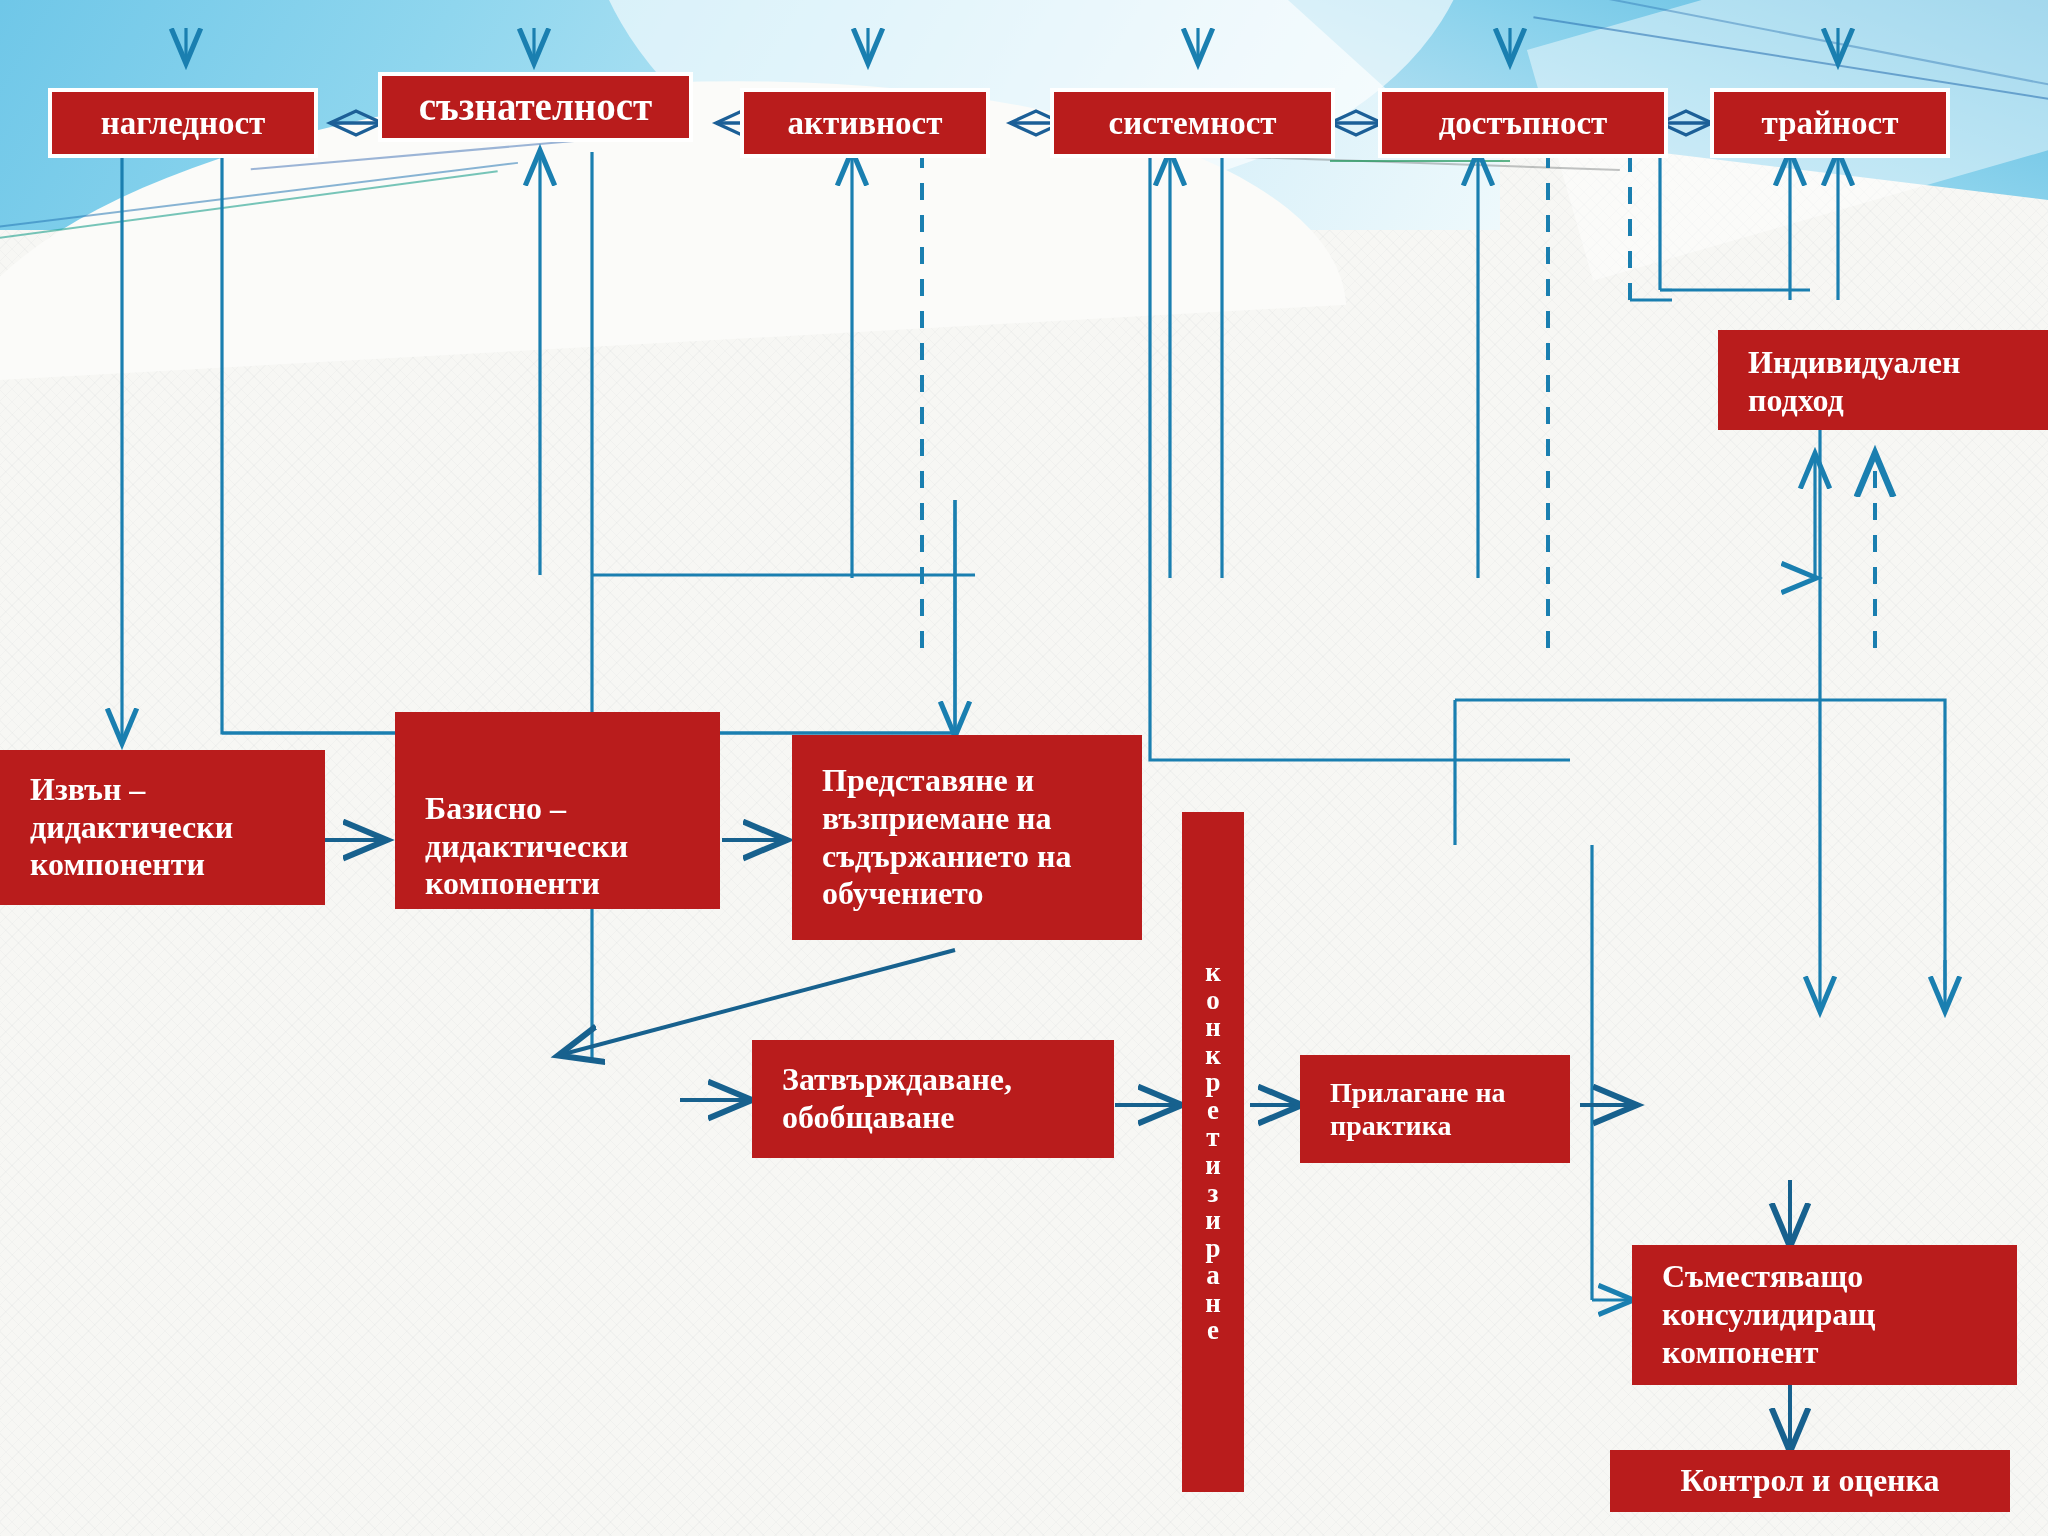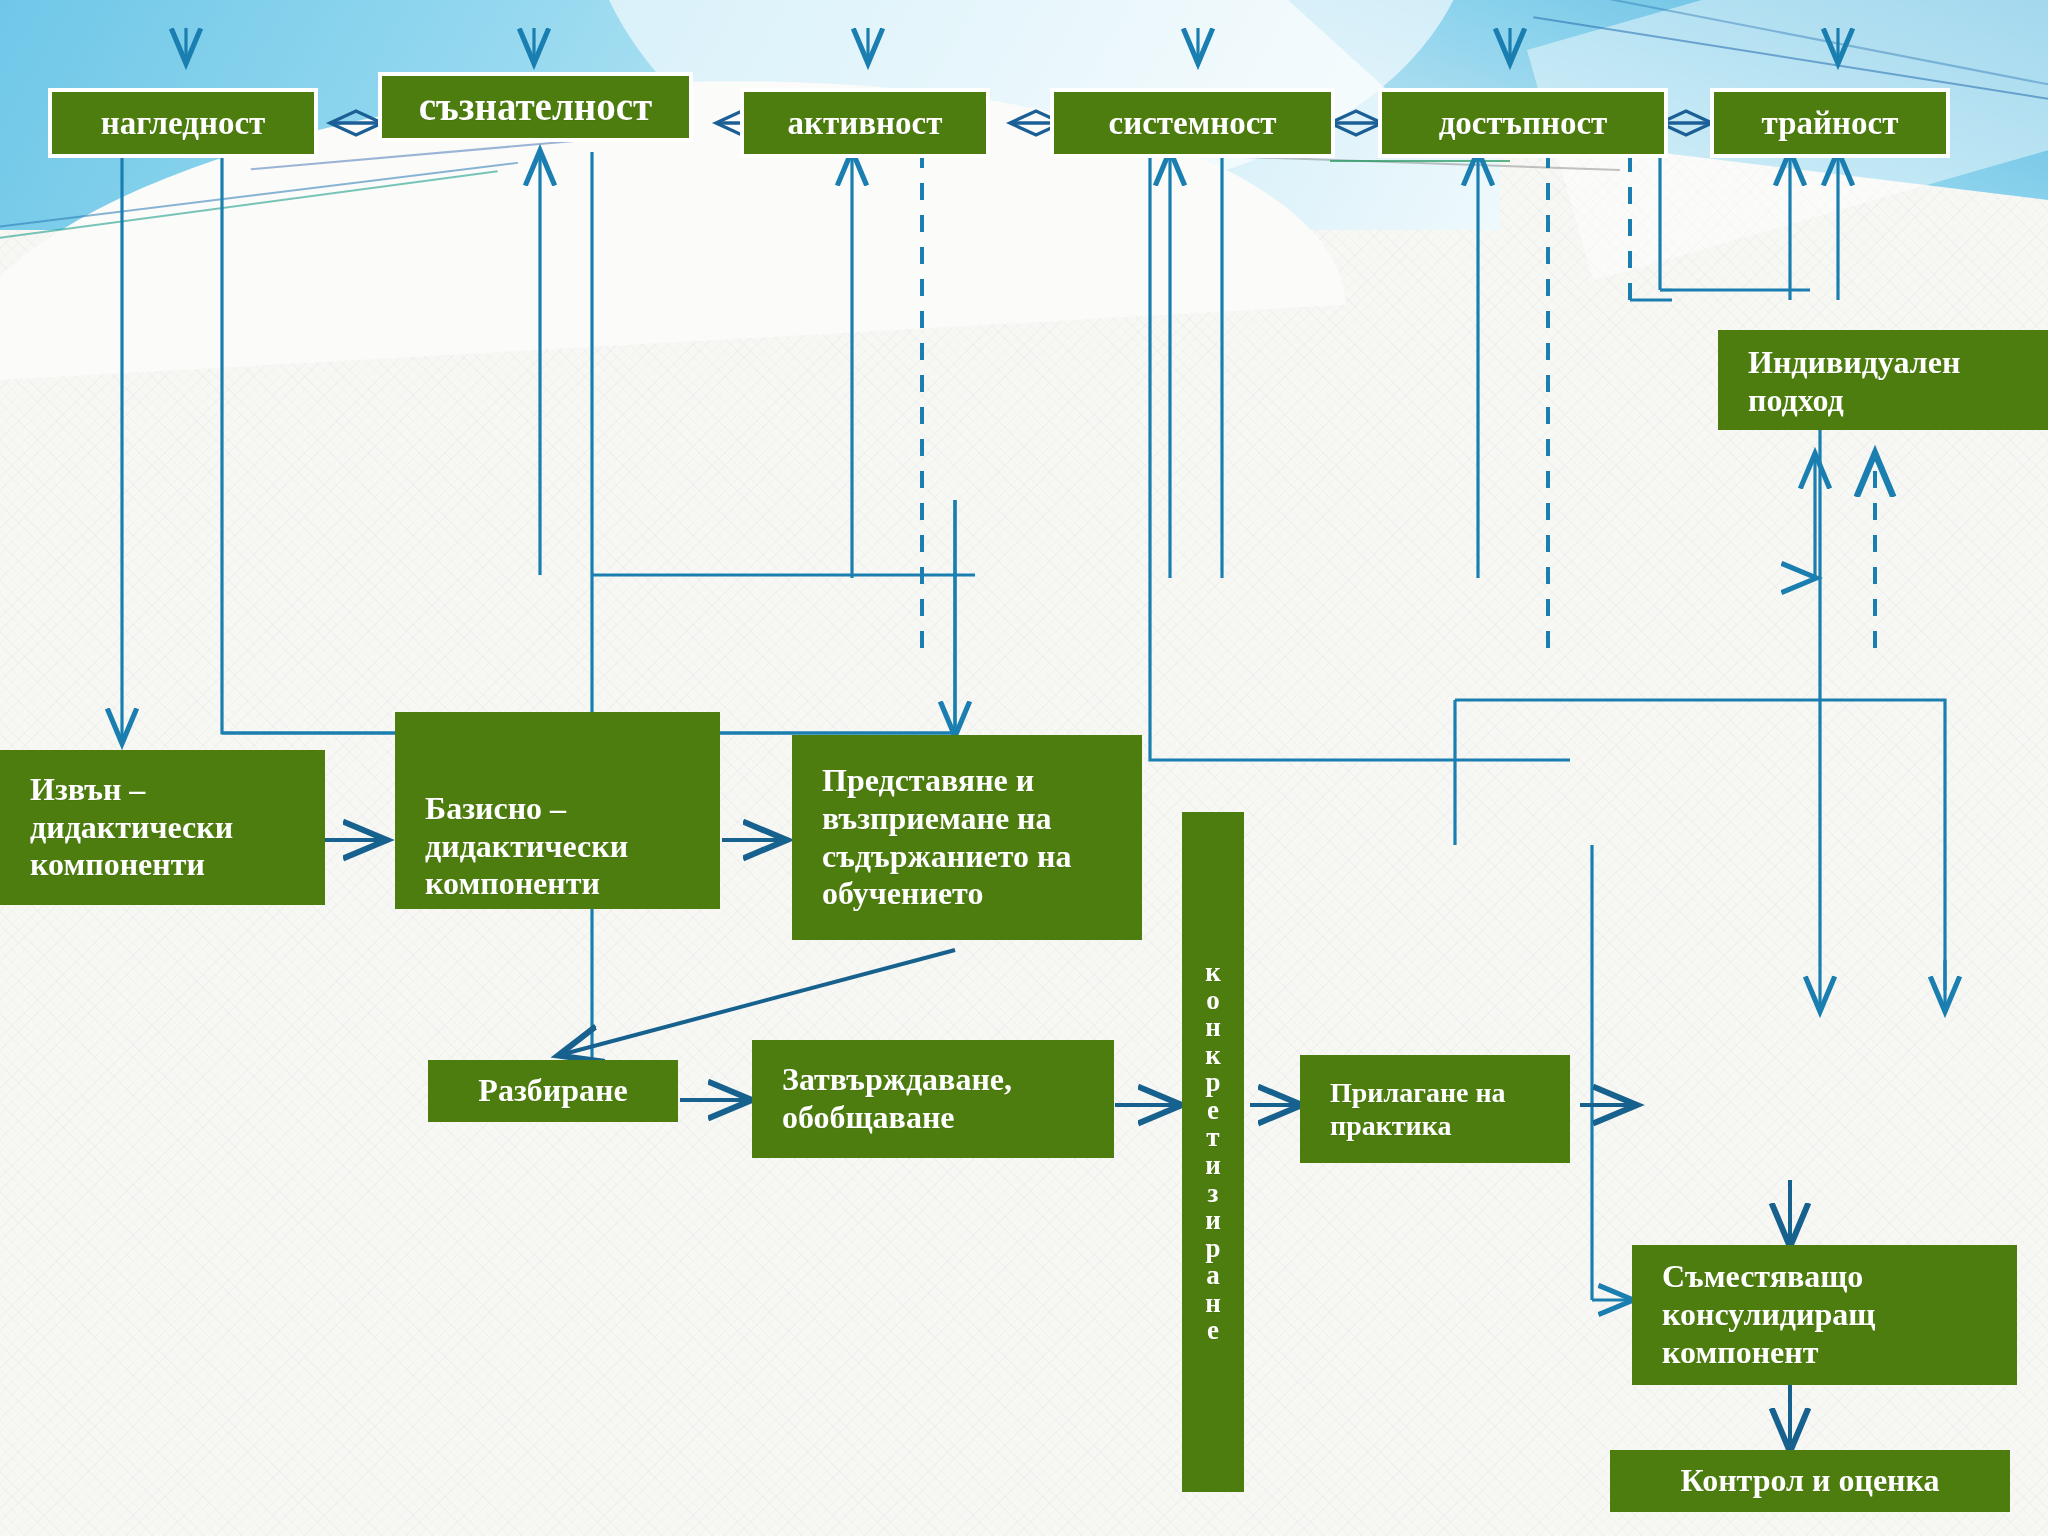--- a/index.html
+++ b/index.html
@@ -31,21 +31,21 @@
     background:rgba(255,255,255,.62);
     border-radius:0 0 60% 40% / 0 0 100% 100%;transform:rotate(6deg);}
   .swoosh-c{position:absolute;right:-120px;top:-40px;width:620px;height:240px;
     background:rgba(255,255,255,.45);transform:rotate(-16deg);}
   .hair{position:absolute;background:transparent;border-top:2px solid rgba(40,120,180,.55);}
   .hair.g{border-top-color:rgba(30,160,140,.6);}
 
   
   .node{
     position:absolute;box-sizing:border-box;
-    background:#4d7c0f;color:#ffffff;
+    background:#b91c1c;color:#ffffff;
     display:flex;align-items:center;
     font-weight:700;line-height:1.18;
     z-index:6;
     text-shadow:0 1px 0 rgba(0,0,0,.05);
   }
   .node.bordered{border:4px solid #ffffff;}
   .node.center{justify-content:center;text-align:center;}
   .node.pad{padding:6px 30px;}
   .node .t{display:block;width:100%;}
   .vtext{
@@ -213,23 +213,20 @@
   </div>
 
   <div class="node pad" style="left:395px;top:712px;width:325px;height:197px;font-size:32px;align-items:flex-end;">
     <span class="t">Базисно – дидактически компоненти</span>
   </div>
 
   <div class="node pad" style="left:792px;top:735px;width:350px;height:205px;font-size:32px;align-items:center;">
     <span class="t">Представяне и възприемане на съдържанието на обучението</span>
   </div>
 
-  <div class="node pad center" style="left:428px;top:1060px;width:250px;height:62px;font-size:32px;">
-    <span class="t">Разбиране</span>
-  </div>
 
   <div class="node pad" style="left:752px;top:1040px;width:362px;height:118px;font-size:32px;align-items:center;">
     <span class="t">Затвърждаване, обобщаване</span>
   </div>
 
   <div class="node" style="left:1182px;top:812px;width:62px;height:680px;padding:0;">
     <div class="vtext">
       <span>к</span>
       <span>о</span>
       <span>н</span>

